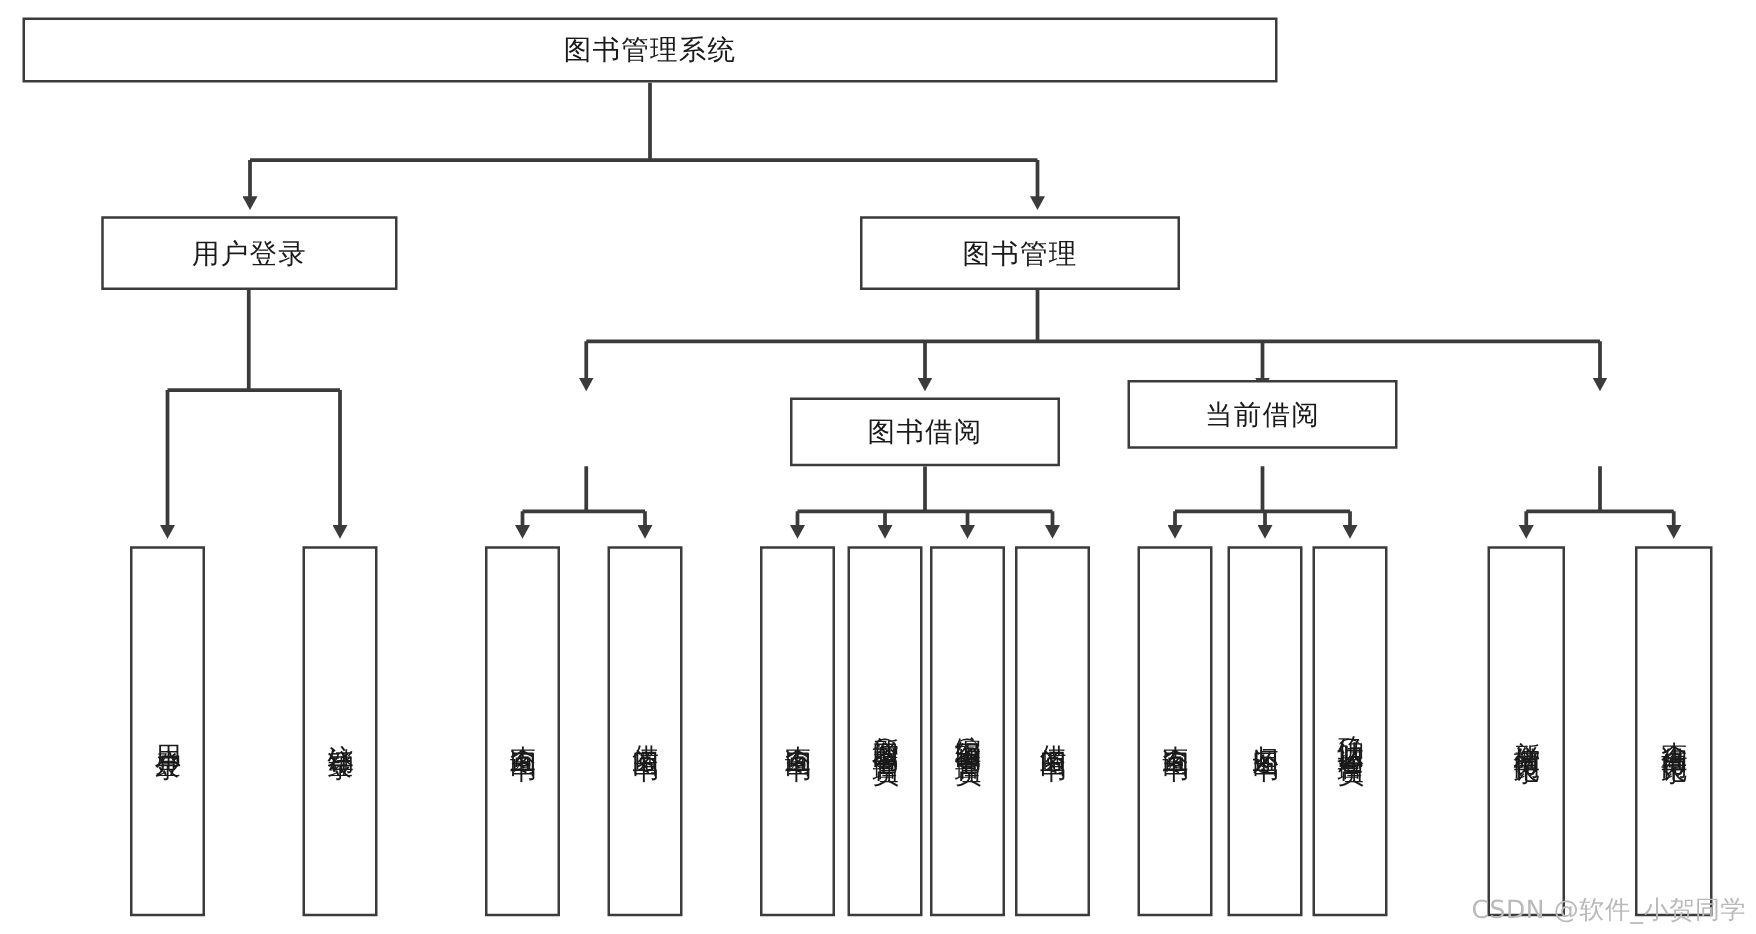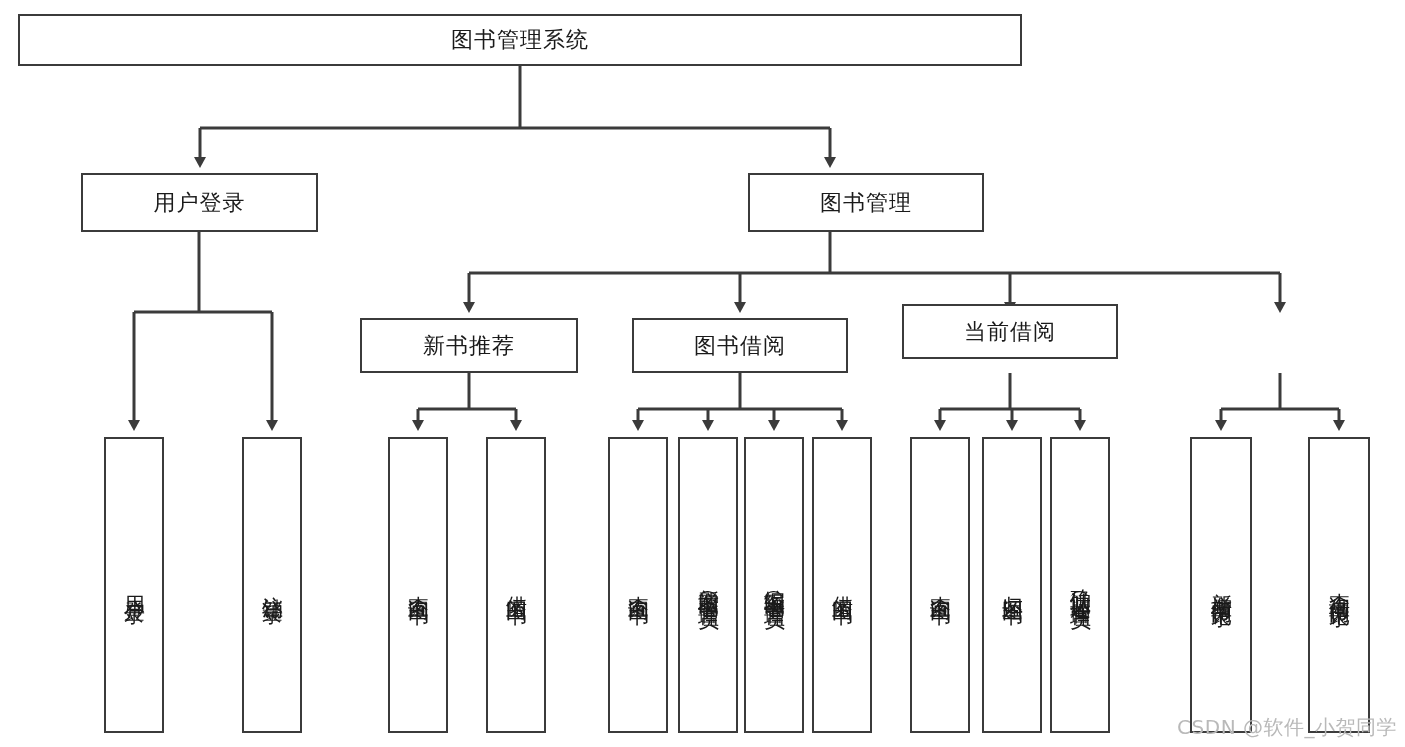--- a/index.html
+++ b/index.html
@@ -122,27 +122,24 @@
     </g>
   </svg>
 
   <div class="node horiz" id="node-root" style="left: 18px; top: 14px; width: 1004px; height: 52px; border-color: rgb(59, 59, 59); background: rgb(255, 255, 255);">
     <span class="hlabel">图书管理系统</span>
   </div>
 
   <div class="node horiz" id="node-l2-0" style="left: 81px; top: 173px; width: 237px; height: 59px; border-color: rgb(59, 59, 59); background: rgb(255, 255, 255);">
     <span class="hlabel">用户登录</span>
   </div>
-  <div class="node horiz" id="node-l2-1" style="left: 748px; top: 173px; width: 236px; height: 59px; border-color: rgb(59, 59, 59); background: rgb(255, 255, 255);">
+  <div class="node horiz" id="node-l2-1" style="left: 688px; top: 173px; width: 256px; height: 59px; border-color: rgb(59, 59, 59); background: rgb(255, 255, 255);">
     <span class="hlabel">图书管理</span>
   </div>
 
-  <div class="node horiz" id="node-l3-0" style="left: 360px; top: 318px; width: 218px; height: 55px; border-color: rgb(59, 59, 59); background: rgb(255, 255, 255);">
-    <span class="hlabel">新书推荐</span>
-  </div>
   <div class="node horiz" id="node-l3-1" style="left: 632px; top: 318px; width: 216px; height: 55px; border-color: rgb(59, 59, 59); background: rgb(255, 255, 255);">
     <span class="hlabel">图书借阅</span>
   </div>
   <div class="node horiz" id="node-l3-2" style="left: 902px; top: 304px; width: 216px; height: 55px; border-color: rgb(59, 59, 59); background: rgb(255, 255, 255);">
     <span class="hlabel">当前借阅</span>
   </div>
 
   <div class="node leaf" id="leaf-0" style="left: 104px; top: 437px; width: 60px; height: 296px; border-color: rgb(59, 59, 59); background: rgb(255, 255, 255);">
     <span class="vlabel">用户登录</span>
   </div>

